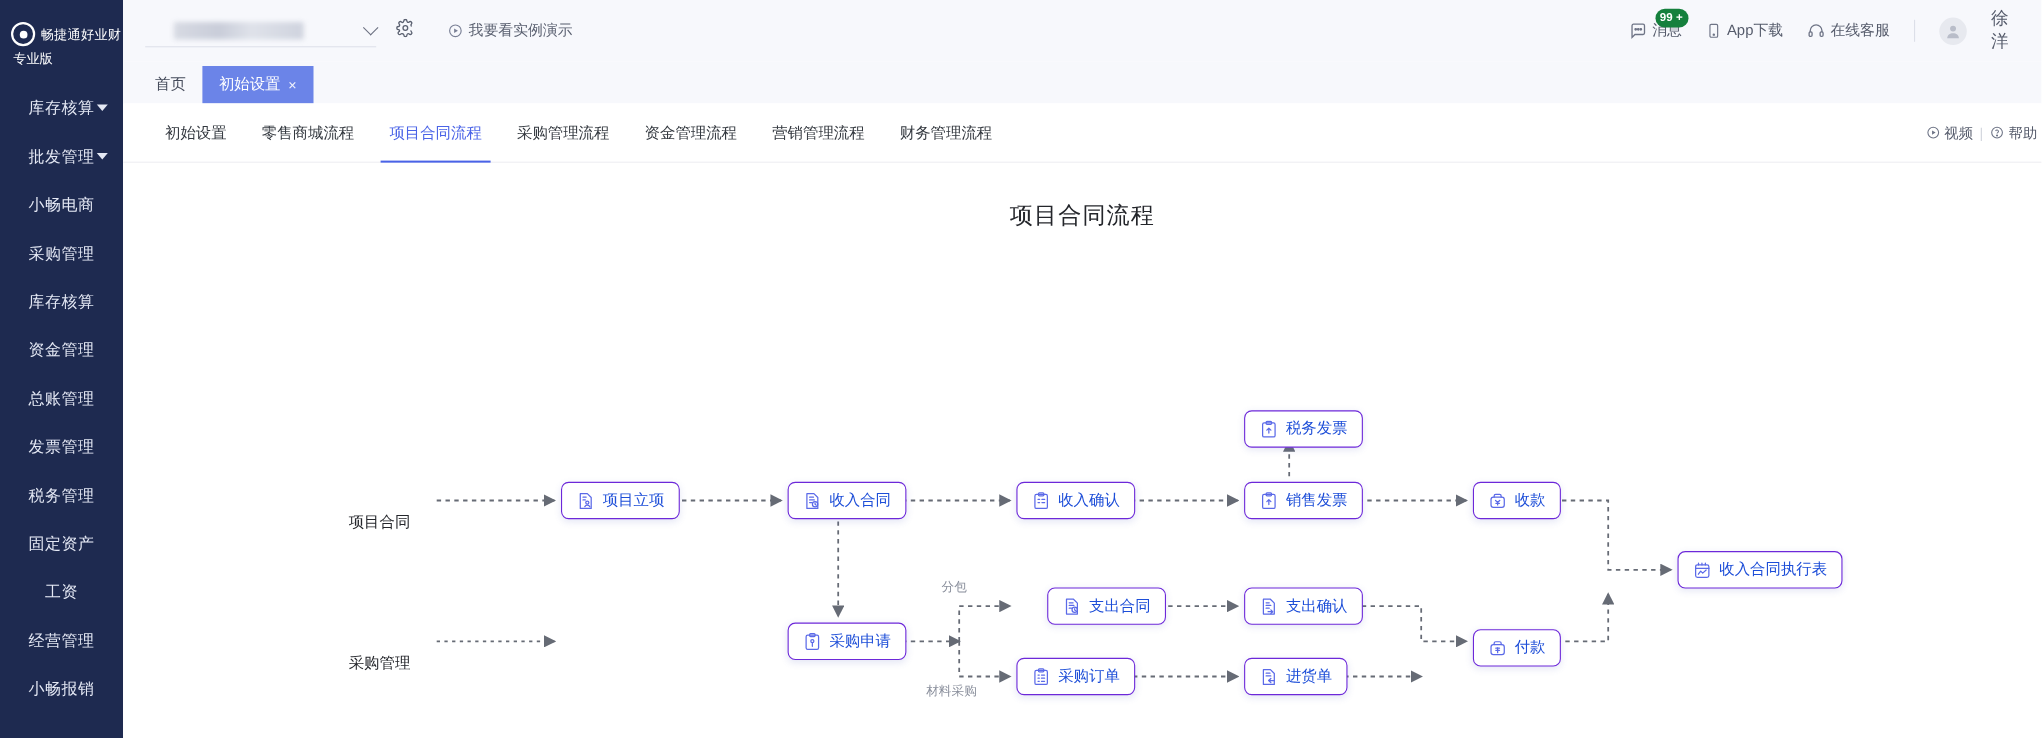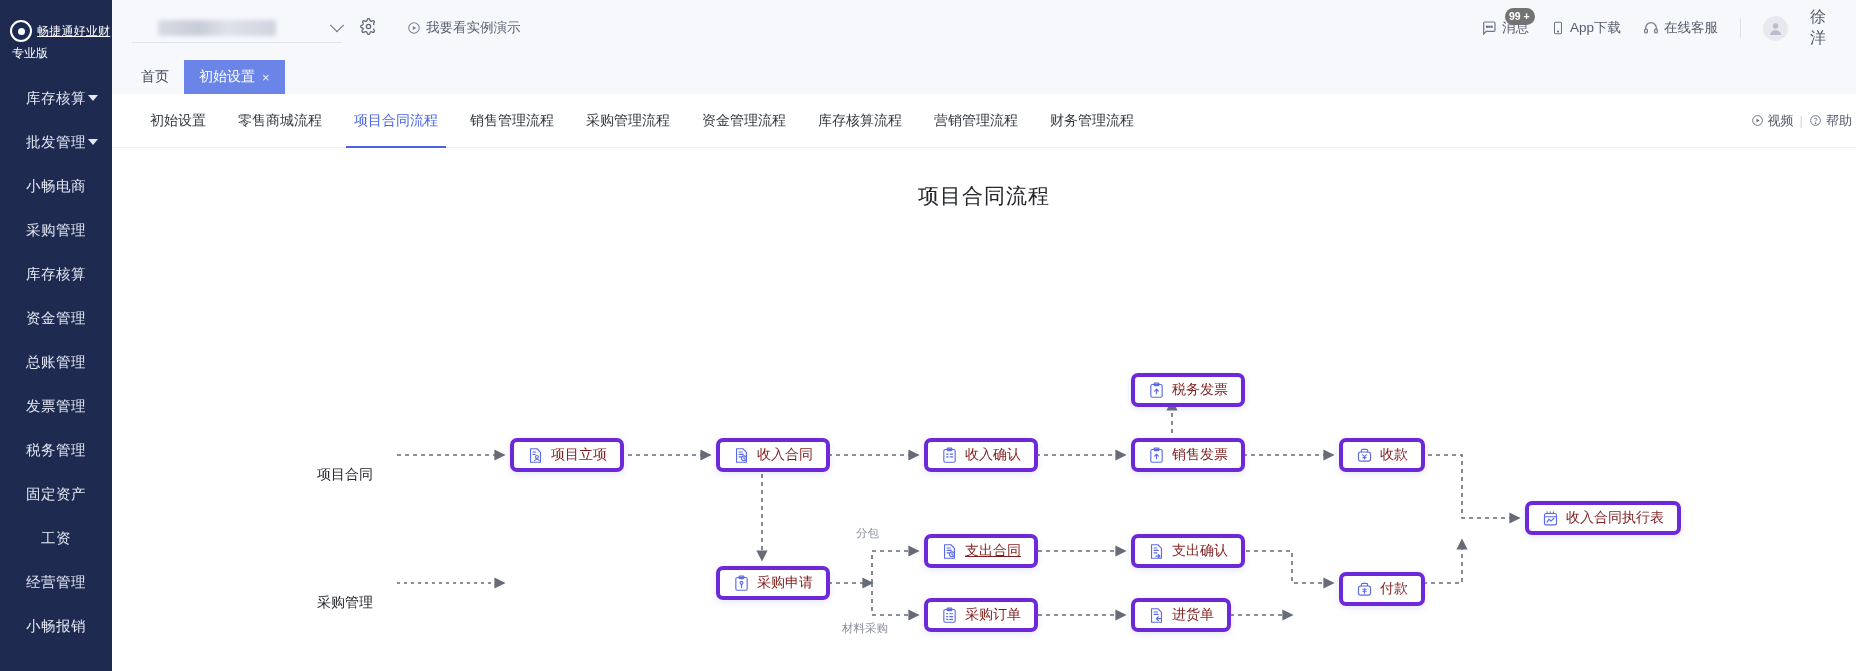--- a/index.html
+++ b/index.html
@@ -22,21 +22,21 @@
   .logo-row { display: flex; align-items: center; gap: 5px; }
   .logo-mark {
     width: 22px; height: 22px; border-radius: 50%;
     background: #1e2a50; border: 2px solid #fff;
     display: flex; align-items: center; justify-content: center;
     flex: 0 0 22px;
   }
   .logo-mark i {
     width: 7px; height: 7px; border-radius: 50%; background: #fff; display: block;
   }
-  .logo-name { font-size: 12px; letter-spacing: .2px; white-space: nowrap; text-decoration: underline; }
+  .logo-name { font-size: 12px; letter-spacing: .2px; white-space: nowrap; }
   .logo-sub { font-size: 12px; margin-top: 3px; padding-left: 2px; }
 
   .nav { display: flex; flex-direction: column; padding-top: 4px; }
   .nav-item {
     height: 44px; display: flex; align-items: center; justify-content: center;
     color: #e4e8f4; font-size: 14.5px; letter-spacing: .5px; cursor: pointer;
     position: relative;
   }
   .nav-item .caret {
     position: absolute; right: 14px; width: 0; height: 0;
@@ -69,21 +69,21 @@
   .demo-link {
     margin-left: 30px; display: flex; align-items: center; gap: 5px;
     color: #5a6070; font-size: 13.5px; cursor: pointer;
   }
   .topbar-right {
     margin-left: auto; display: flex; align-items: center; gap: 22px;
     color: #555b6b; font-size: 13.5px;
   }
   .tb-item { display: flex; align-items: center; gap: 5px; cursor: pointer; position: relative; }
   .badge {
-    position: absolute; top: -11px; left: 24px; background: #737373; color: #fff;
+    position: absolute; top: -11px; left: 24px; background: #15803d; color: #fff;
     font-size: 10.5px; line-height: 1; padding: 3px 5px 3px 4px; border-radius: 9px;
     font-weight: bold; white-space: nowrap;
   }
   .divider-v { width: 1px; height: 20px; background: #dcdfe8; }
   .avatar {
     width: 25px; height: 25px; border-radius: 50%; background: #e7e9ef;
     display: flex; align-items: center; justify-content: center;
   }
   .avatar svg { display: block; }
   .user-name { font-size: 16px; color: #555b6b; max-width: 30px; overflow: hidden; }
@@ -125,22 +125,22 @@
   
   .canvas { position: relative; flex: 1; background: #fff; overflow: hidden; }
   .chart-title {
     position: absolute; left: 0; right: 0; top: 34px; text-align: center;
     font-size: 21px; color: #24262b; letter-spacing: 1px;
   }
 
   
   .node {
     position: absolute; height: 34px; display: flex; align-items: center; gap: 7px;
-    padding: 0 13px; background: #fff; border: 4px solid #6d28d9; border-radius: 7px;
-    box-shadow: 0 2px 7px rgba(92,103,190,.16); font-size: 14px; color: #7f1d1d;
+    padding: 0 13px; background: #fff; border: 1px solid #6d28d9; border-radius: 7px;
+    box-shadow: 0 2px 7px rgba(92,103,190,.16); font-size: 14px; color: #1d4ed8;
     white-space: nowrap; cursor: pointer;
   }
   .node svg { display: block; flex: 0 0 auto; }
   .row-label {
     position: absolute; font-size: 14px; color: #24262b; white-space: nowrap; margin-top: 18px;
   }
   .edge-label {
     position: absolute; font-size: 11.5px; color: #8a8f9c; white-space: nowrap;
   }
   .flow-svg { position: absolute; inset: 0; width: 100%; height: 100%; pointer-events: none; }
@@ -271,24 +271,22 @@
           <span>初始设置</span>
           <span class="x">×</span>
         </div>
       </div>
 
     <div class="subtabs">
       <div style="display:flex;align-items:center;" id="subtab-list">
           <div class="subtab">初始设置</div>
           <div class="subtab">零售商城流程</div>
           <div class="subtab active">项目合同流程</div>
-          <div class="subtab">销售管理流程</div>
           <div class="subtab">采购管理流程</div>
           <div class="subtab">资金管理流程</div>
-          <div class="subtab">库存核算流程</div>
           <div class="subtab">营销管理流程</div>
           <div class="subtab">财务管理流程</div>
         </div>
       <div class="subtabs-right">
         <span class="str-item">
           <svg width="13" height="13" viewBox="0 0 24 24" fill="none" stroke="#6e7486" stroke-width="1.8">
               <circle cx="12" cy="12" r="9"></circle>
               <path d="M10 8.5l6 3.5-6 3.5z" fill="#6e7486" stroke="none"></path>
             </svg>
           <span>视频</span>
@@ -418,21 +416,21 @@
           </div>
           <div class="node" style="left: 604px; top: 418px;">
             <svg width="17" height="17" viewBox="0 0 24 24" fill="none" stroke="#5b6ae8" stroke-width="1.6" stroke-linecap="round" stroke-linejoin="round">
               <rect x="4" y="3.5" width="16" height="18" rx="2"></rect>
               <rect x="8.5" y="1.6" width="7" height="3.6" rx="1.2"></rect>
               <circle cx="12" cy="11" r="2"></circle>
               <path d="M12 13.2v4.6"></path>
             </svg>
             <span>采购申请</span>
           </div>
-          <div class="node" style="left: 812px; top: 386px; text-decoration: underline;">
+          <div class="node" style="left: 840px; top: 386px;">
             <svg width="17" height="17" viewBox="0 0 24 24" fill="none" stroke="#5b6ae8" stroke-width="1.6" stroke-linecap="round" stroke-linejoin="round">
               <path d="M5 2.5h9l5 5v14H5z"></path>
               <path d="M8.5 7h5M8.5 10.5h6M8.5 14h3"></path>
               <circle cx="15.5" cy="16" r="3.4"></circle>
               <path d="M15.5 14.4v1.8l1.2.9"></path>
             </svg>
             <span>支出合同</span>
           </div>
           <div class="node" style="left: 1019px; top: 386px;">
             <svg width="17" height="17" viewBox="0 0 24 24" fill="none" stroke="#5b6ae8" stroke-width="1.6" stroke-linecap="round" stroke-linejoin="round">

